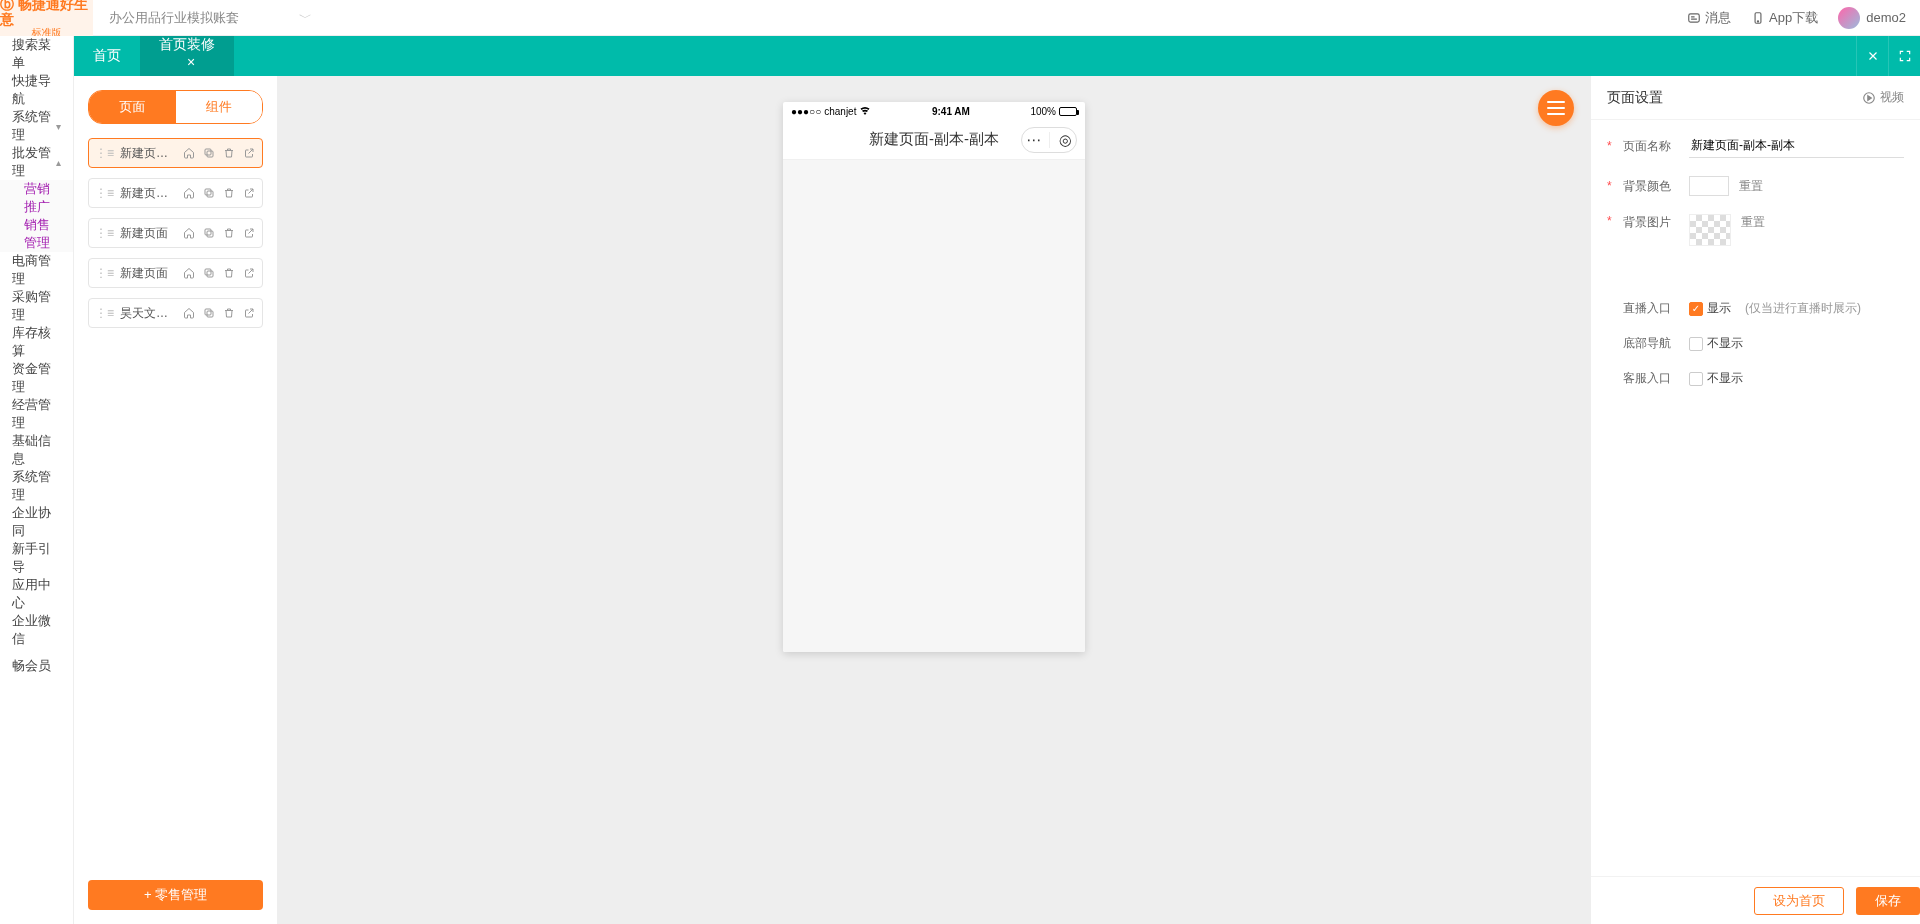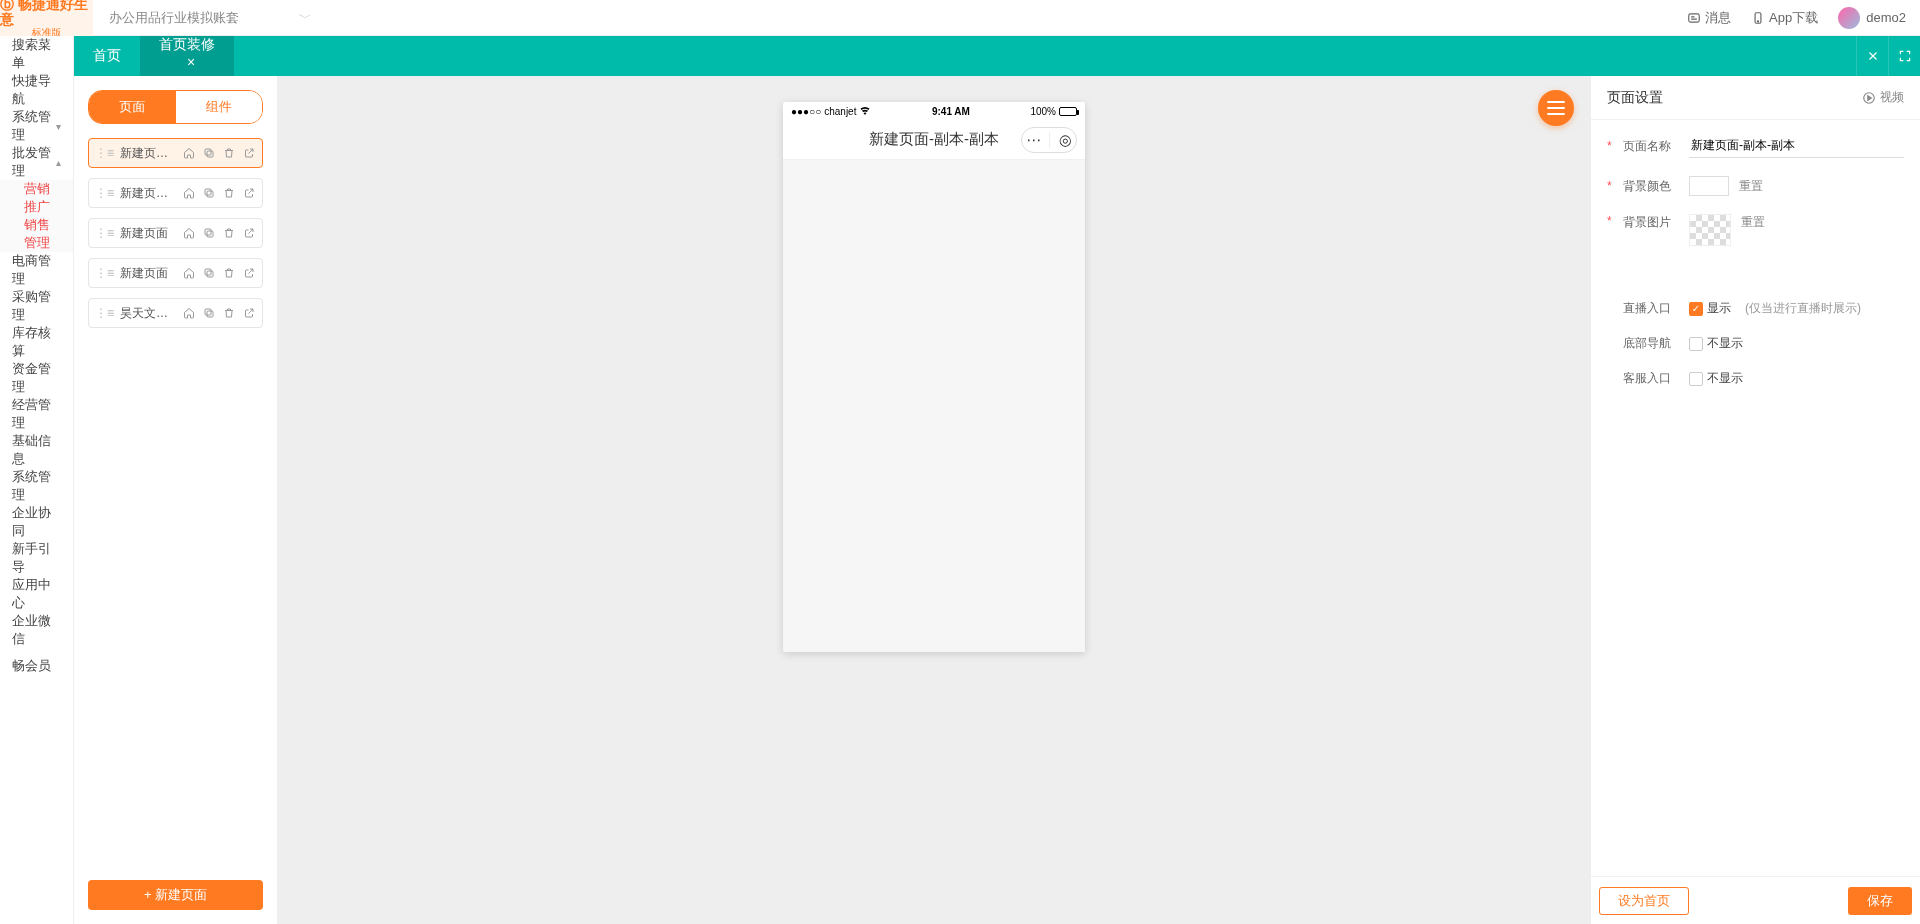--- a/index.html
+++ b/index.html
@@ -25,21 +25,21 @@
 
   .body-row { flex: 1; display: flex; min-height: 0; }
 
   
   .leftnav { width: 74px; background: #fff; border-right: 1px solid #eee; overflow-y: auto; }
   .leftnav ul { list-style: none; }
   .leftnav li {
     padding: 0 12px; height: 36px; display: flex; align-items: center; justify-content: space-between;
     font-size: 13px; color: #444; cursor: pointer;
   }
-  .leftnav li.sub { padding-left: 24px; background: #fafafa; color: #ef4444; }
+  .leftnav li.sub { padding-left: 24px; background: #fafafa; color: #a21caf; }
   .leftnav li .arrow { font-size: 10px; color: #999; }
 
   
   .main { flex: 1; display: flex; flex-direction: column; min-width: 0; }
 
   
   .tabsbar { height: 40px; background: #00BBAA; display: flex; align-items: stretch; color: #fff; }
   .tabsbar .tab {
     padding: 0 19px; display: flex; align-items: center; font-size: 14px; cursor: pointer; position: relative;
   }
@@ -130,21 +130,21 @@
     background-image:
       linear-gradient(45deg,#ddd 25%,transparent 25%,transparent 75%,#ddd 75%),
       linear-gradient(45deg,#ddd 25%,transparent 25%,transparent 75%,#ddd 75%);
     background-size: 12px 12px; background-position: 0 0, 6px 6px; background-color: #fff;
   }
   .link-reset { color: #888; cursor: pointer; }
   .cb { width: 14px; height: 14px; border: 1px solid #ccc; display: inline-flex; align-items: center; justify-content: center; border-radius: 2px; margin-right: 4px; }
   .cb.on { background: #FF7A21; border-color: #FF7A21; color: #fff; font-size: 10px; }
   .hint { color: #999; margin-left: 4px; }
 
-  .settings-footer { margin-top: auto; height: 48px; display: flex; align-items: center; justify-content: space-between; gap: 12px; padding: 0 8px; border-top: 1px solid #f2f2f2; }
+  .settings-footer { margin-top: auto; height: 48px; display: flex; align-items: center; justify-content: flex-end; gap: 12px; padding: 0 0; border-top: 1px solid #f2f2f2; }
   .btn { height: 28px; padding: 0 18px; border-radius: 3px; font-size: 13px; cursor: pointer; border: 1px solid transparent; }
   .btn-outline { background: #fff; border-color: #FF7A21; color: #FF7A21; }
   .btn-primary { background: #FF7A21; color: #fff; }
 
   
   .svgico { width: 14px; height: 14px; display: inline-block; }
 </style>
 </head>
 <body>
 
@@ -407,21 +407,21 @@
               </span>
             <span class="ico">
                 <svg viewBox="0 0 24 24" fill="none" stroke="#999" stroke-width="2">
                   <path d="M14 4h6v6M20 4l-9 9M19 14v5a1 1 0 0 1-1 1H6a1 1 0 0 1-1-1V7a1 1 0 0 1 1-1h5"></path>
                 </svg>
               </span>
           </div>
         </div>
 
         <div class="pagecol-footer">
-          <button class="btn-new-page">+ 新建页面</button>
+          <button class="btn-new-page">+ 零售管理</button>
         </div>
       </div>
 
       <div class="canvascol">
         <div class="phone">
           <div class="phone-status">
             <div class="ps-left">
               <span>●●●○○</span>
               <span>chanjet</span>
               <span>

